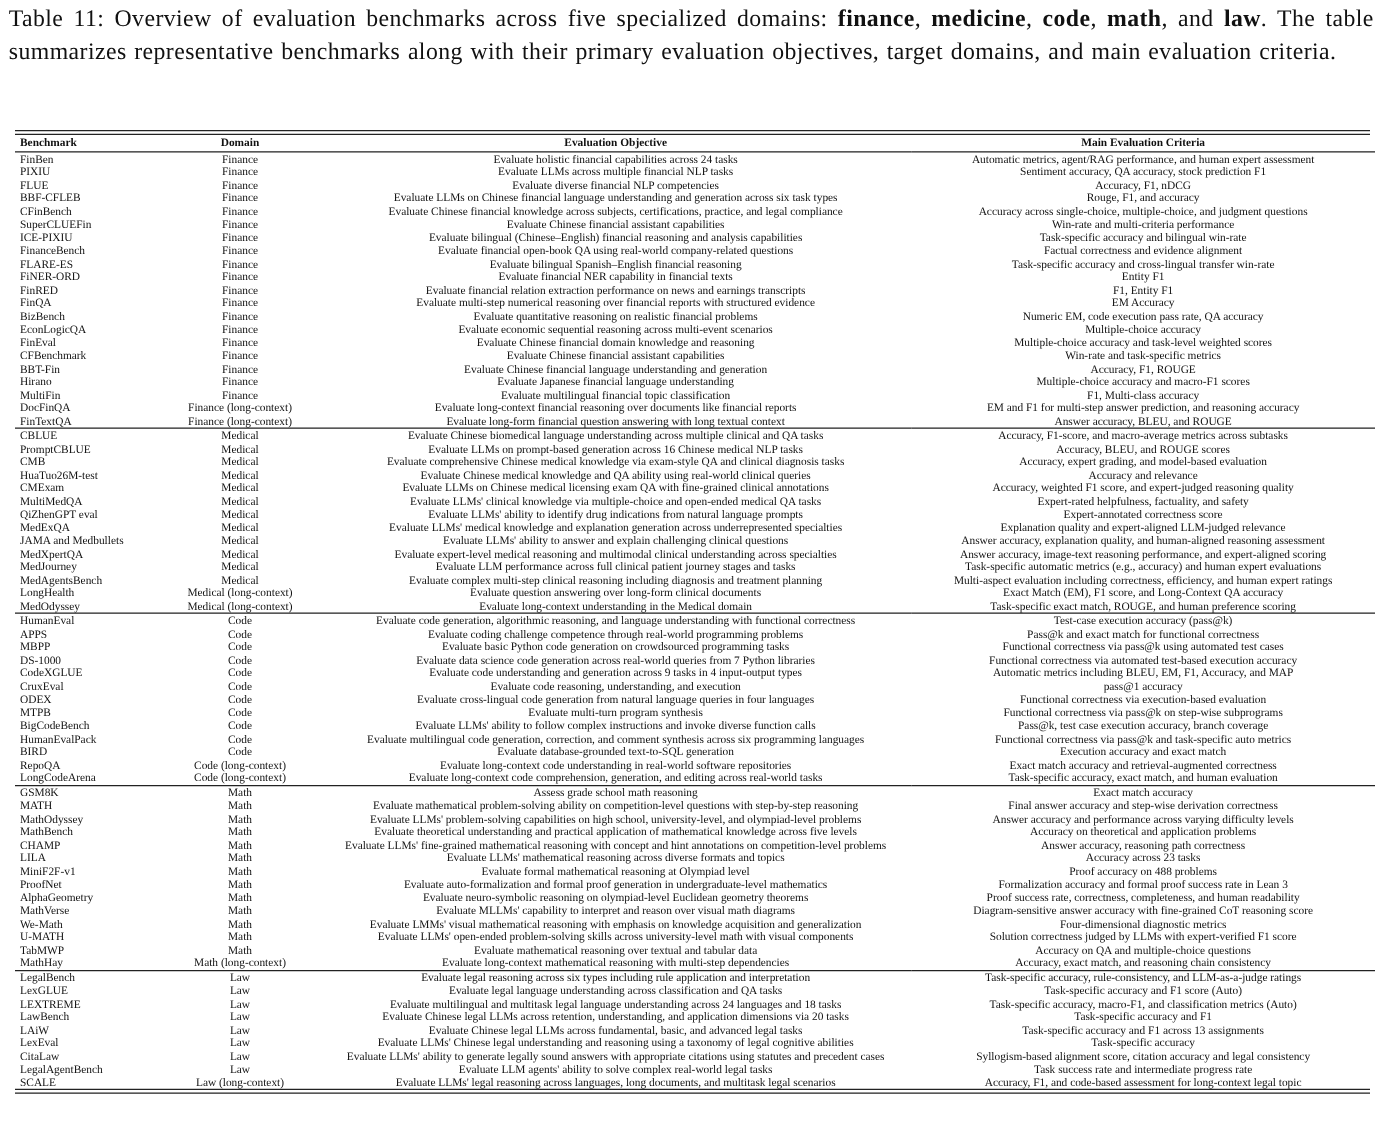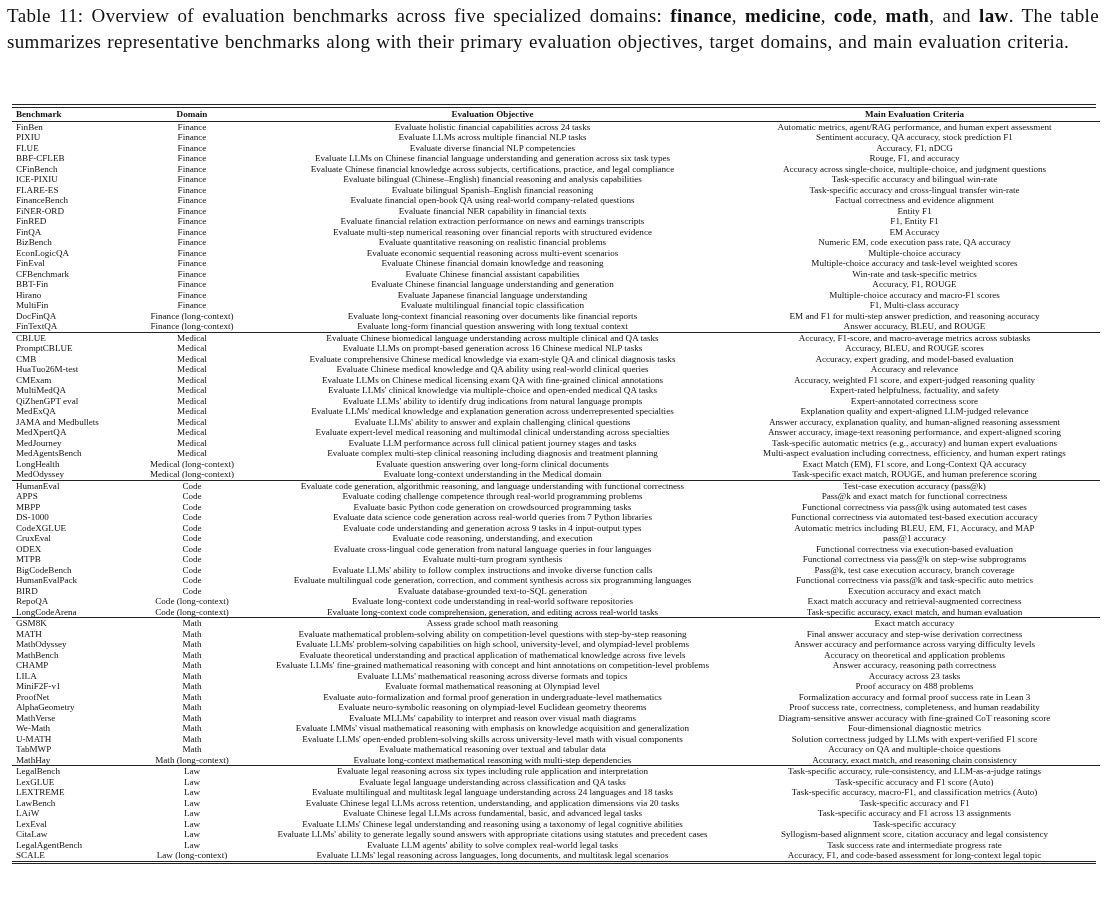--- a/index.html
+++ b/index.html
@@ -100,36 +100,42 @@
           <td class="c-obj">Evaluate LLMs on Chinese financial language understanding and generation across six task types</td>
           <td class="c-crit">Rouge, F1, and accuracy</td>
         </tr>
         <tr>
           <td class="c-bench">CFinBench</td>
           <td class="c-dom">Finance</td>
           <td class="c-obj">Evaluate Chinese financial knowledge across subjects, certifications, practice, and legal compliance</td>
           <td class="c-crit">Accuracy across single-choice, multiple-choice, and judgment questions</td>
         </tr>
         <tr>
+          <td class="c-bench">SuperCLUEFin</td>
+          <td class="c-dom">Finance</td>
+          <td class="c-obj">Evaluate Chinese financial assistant capabilities</td>
+          <td class="c-crit">Win-rate and multi-criteria performance</td>
+        </tr>
+        <tr>
           <td class="c-bench">ICE-PIXIU</td>
           <td class="c-dom">Finance</td>
           <td class="c-obj">Evaluate bilingual (Chinese–English) financial reasoning and analysis capabilities</td>
           <td class="c-crit">Task-specific accuracy and bilingual win-rate</td>
         </tr>
         <tr>
+          <td class="c-bench">FinanceBench</td>
+          <td class="c-dom">Finance</td>
+          <td class="c-obj">Evaluate financial open-book QA using real-world company-related questions</td>
+          <td class="c-crit">Factual correctness and evidence alignment</td>
+        </tr>
+        <tr>
           <td class="c-bench">FLARE-ES</td>
           <td class="c-dom">Finance</td>
           <td class="c-obj">Evaluate bilingual Spanish–English financial reasoning</td>
           <td class="c-crit">Task-specific accuracy and cross-lingual transfer win-rate</td>
-        </tr>
-        <tr>
-          <td class="c-bench">FinanceBench</td>
-          <td class="c-dom">Finance</td>
-          <td class="c-obj">Evaluate financial open-book QA using real-world company-related questions</td>
-          <td class="c-crit">Factual correctness and evidence alignment</td>
         </tr>
         <tr>
           <td class="c-bench">FiNER-ORD</td>
           <td class="c-dom">Finance</td>
           <td class="c-obj">Evaluate financial NER capability in financial texts</td>
           <td class="c-crit">Entity F1</td>
         </tr>
         <tr>
           <td class="c-bench">FinRED</td>
           <td class="c-dom">Finance</td>

